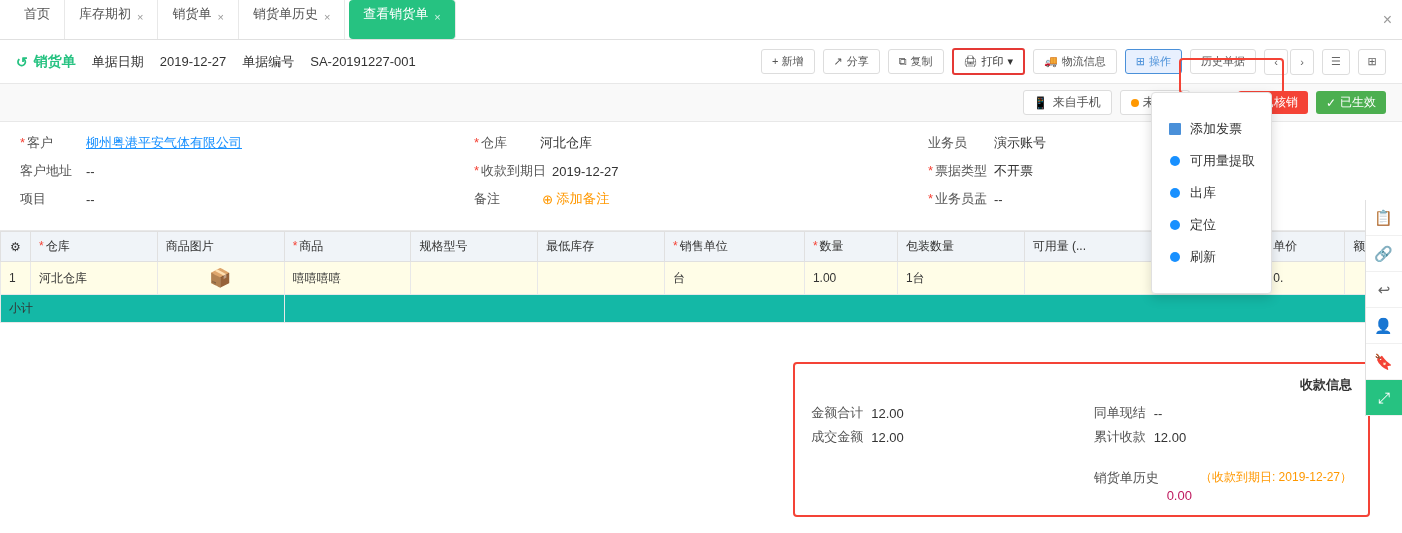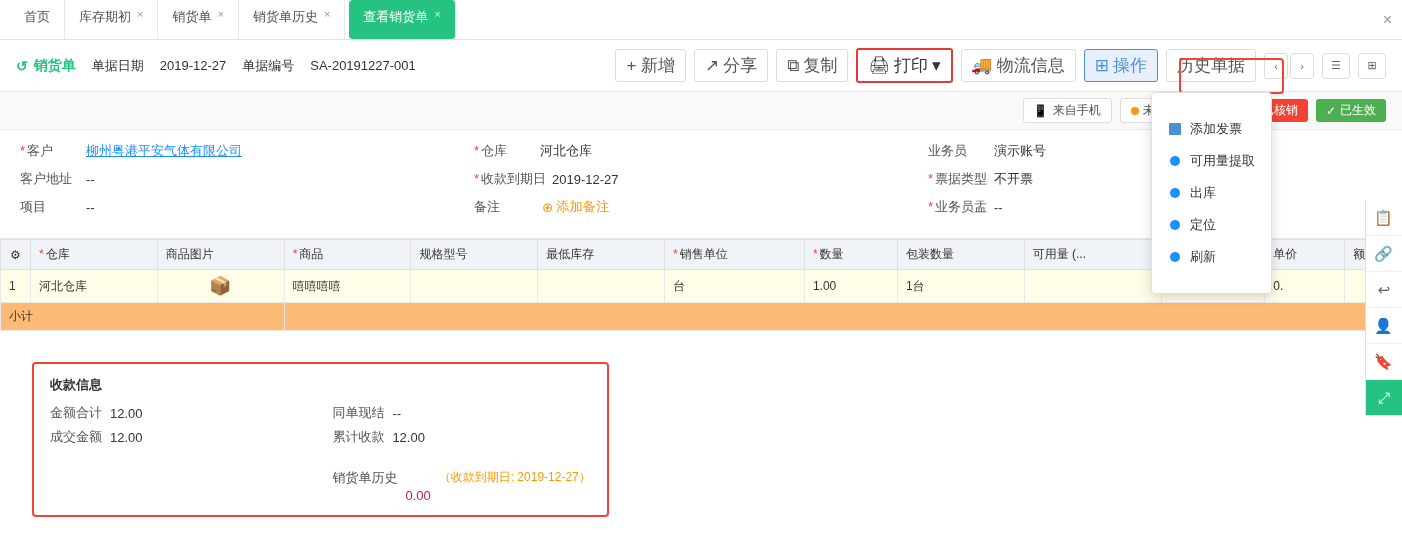--- a/index.html
+++ b/index.html
@@ -4,21 +4,21 @@
   <style>
     * { box-sizing: border-box; margin: 0; padding: 0; }
     body { font-family: "Microsoft YaHei", Arial, sans-serif; font-size: 13px; background: #f5f5f5; color: #333; overflow: hidden; }
 
     
     .tab-bar {
       display: flex; align-items: center; background: #fff; border-bottom: 1px solid #e0e0e0;
       padding: 0 10px; height: 40px; position: relative;
     }
     .tab-item {
-      display: flex; align-items: flex-start; padding: 8px 14px; height: 100%; cursor: pointer;
+      display: flex; align-items: flex-end; padding: 16px 14px; height: 100%; cursor: pointer;
       font-size: 13px; color: #555; border-right: 1px solid #e8e8e8; white-space: nowrap;
     }
     .tab-item .close-btn { margin-left: 6px; color: #999; font-size: 11px; cursor: pointer; }
     .tab-item.highlight { background: #26c281; color: #fff; border-radius: 4px; margin-left: 4px; }
     .tab-item.highlight .close-btn { color: rgba(255,255,255,0.8); }
     .global-close { position: absolute; right: 10px; top: 50%; transform: translateY(-50%); font-size: 16px; color: #999; cursor: pointer; }
 
     
     .main-content { background: #fff; height: calc(533px - 40px); display: flex; flex-direction: column; }
 
@@ -26,21 +26,21 @@
     .doc-header {
       display: flex; align-items: center; padding: 8px 16px; border-bottom: 1px solid #e8e8e8;
       background: #fff; flex-shrink: 0;
     }
     .doc-title { display: flex; align-items: center; gap: 6px; color: #26c281; font-size: 14px; font-weight: bold; }
     .doc-title .icon { font-size: 14px; }
     .doc-meta { display: flex; align-items: center; gap: 16px; margin-left: 16px; font-size: 13px; color: #333; }
     .doc-actions { margin-left: auto; display: flex; align-items: center; gap: 8px; }
     .action-btn {
       display: flex; align-items: center; gap: 4px; padding: 4px 10px; border: 1px solid #ddd;
-      border-radius: 3px; background: #fff; cursor: pointer; font-size: 17px; color: #555;
+      border-radius: 3px; background: #fff; cursor: pointer; font-size: 11px; color: #555;
       white-space: nowrap;
     }
     .action-btn.active-tab { background: #e8f0fe; border-color: #4a90d9; color: #4a90d9; }
     .action-btn.print-btn { border: 2px solid #e53935; color: #333; }
 
     
     .toolbar-row {
       display: flex; align-items: center; justify-content: flex-end; padding: 6px 16px;
       background: #f9f9f9; border-bottom: 1px solid #e8e8e8; gap: 8px; flex-shrink: 0;
     }
@@ -72,21 +72,21 @@
     table { width: 100%; border-collapse: collapse; font-size: 12px; }
     thead tr { background: #f0f4f8; }
     th {
       padding: 6px 8px; text-align: left; border: 1px solid #e0e0e0;
       white-space: nowrap; font-weight: normal; color: #333;
     }
     th.required::before { content: "*"; color: #f44336; margin-right: 2px; }
     th.settings { width: 30px; text-align: center; }
     td { padding: 5px 8px; border: 1px solid #e8e8e8; white-space: nowrap; }
     tr.data-row { background: #fffde7; }
-    tr.subtotal-row { background: #fdba74; }
+    tr.subtotal-row { background: #14b8a6; }
 
     
     .payment-section {
       margin: 8px 16px; border: 2px solid #f44336; border-radius: 4px; padding: 12px 16px;
       background: #fff; display: inline-block; min-width: 500px;
     }
     .payment-title { font-weight: bold; font-size: 13px; margin-bottom: 10px; }
     .payment-grid { display: grid; grid-template-columns: 1fr 1fr; gap: 6px 24px; }
     .payment-item { display: flex; align-items: center; gap: 8px; }
     .payment-label { color: #555; white-space: nowrap; }
@@ -313,21 +313,21 @@
           <td></td>
         </tr>
         <tr class="subtotal-row">
           <td colspan="3">小计</td>
           <td colspan="10"></td>
         </tr>
       </tbody>
     </table>
   </div>
 
-  <div style="padding: 8px 0 8px 16px; flex-shrink: 0;">
+  <div style="padding: 8px 16px 8px 16px; flex-shrink: 0; text-align: right;">
     <div class="payment-section">
       <div class="payment-title">收款信息</div>
       <div class="payment-grid">
         <div class="payment-item">
           <span class="payment-label">金额合计</span>
           <span class="payment-value">12.00</span>
         </div>
         <div class="payment-item">
           <span class="payment-label">同单现结</span>
           <span class="payment-value">--</span>

